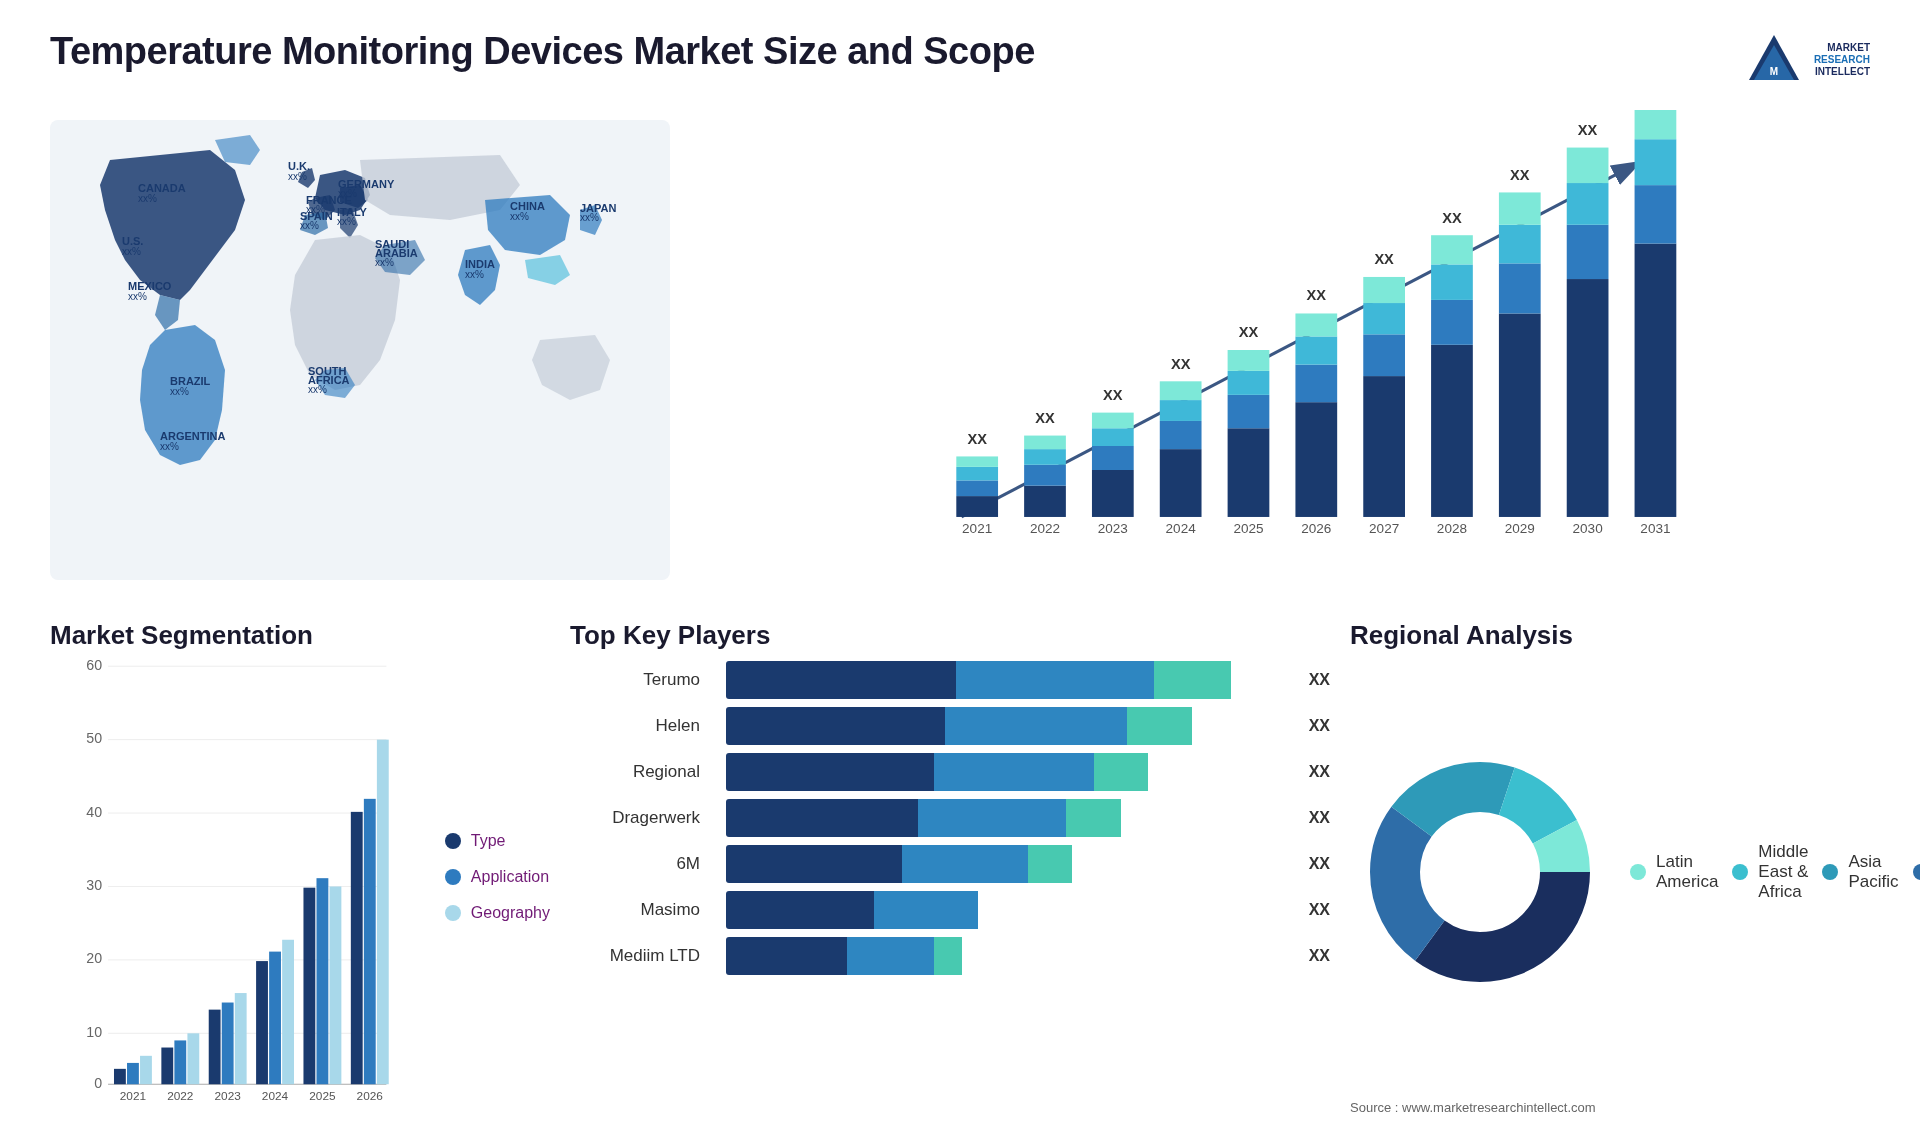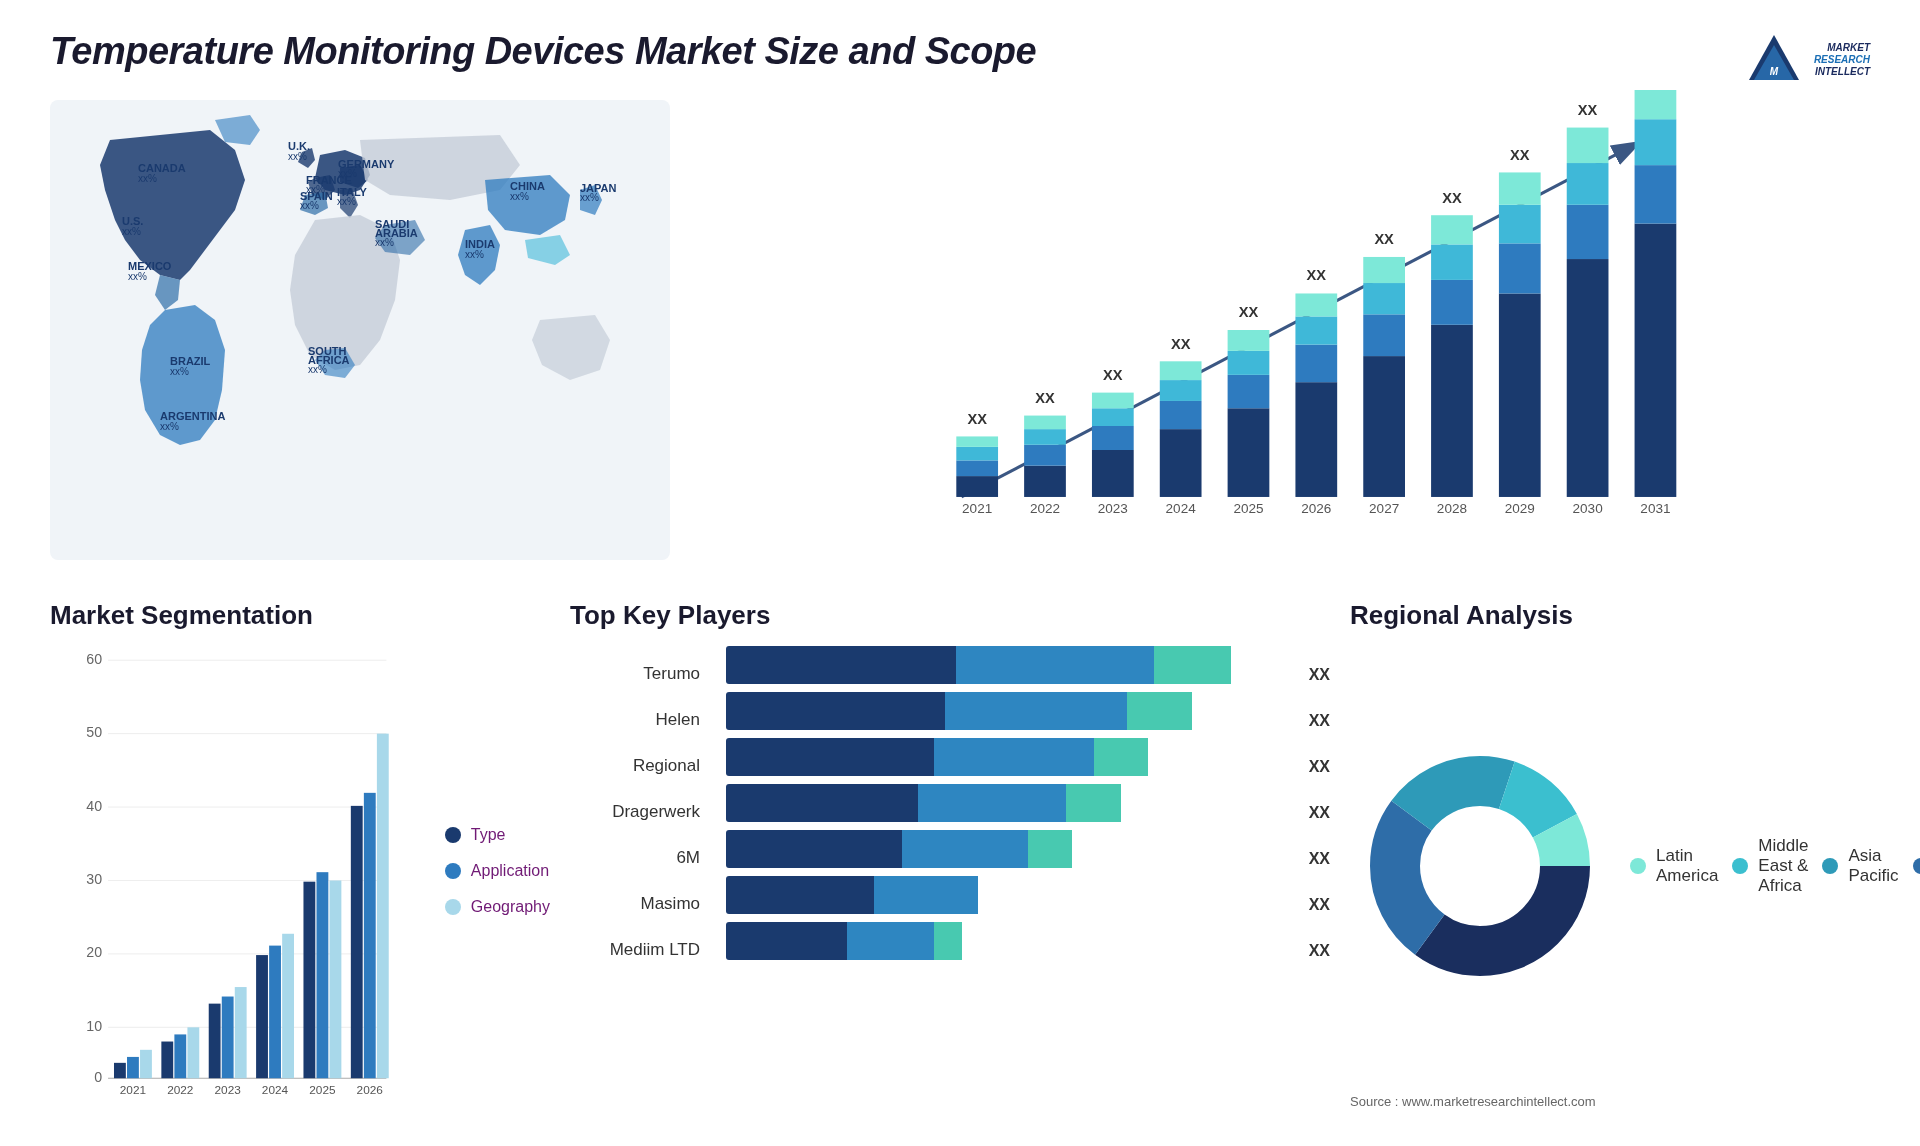--- a/index.html
+++ b/index.html
@@ -17,21 +17,21 @@
       height: 1146px;
       padding: 30px 50px;
       position: relative;
     }
 
     
     .header {
       display: flex;
       justify-content: space-between;
       align-items: flex-start;
-      font-style: italic;
+      margin-bottom: 20px;
     }
     .page-title {
       font-size: 38px;
       font-weight: 700;
       color: #1a1a2e;
       letter-spacing: -0.5px;
     }
     .logo-container {
       display: flex;
       align-items: center;
@@ -83,21 +83,21 @@
     }
     .regional-section {
       width: 520px;
       flex-shrink: 0;
     }
 
     .section-title {
       font-size: 26px;
       font-weight: 700;
       color: #1a1a2e;
-      margin-bottom: 15px;
+      margin-bottom: 1px;
     }
 
     
     .seg-chart-container {
       display: flex;
       gap: 20px;
       height: calc(100% - 50px);
     }
     .seg-svg-wrapper {
       flex: 1;
@@ -125,21 +125,21 @@
 
     
     .players-list {
       display: flex;
       flex-direction: column;
       gap: 8px;
       margin-top: 10px;
     }
     .player-row {
       display: flex;
-      align-items: flex-end;
+      align-items: center;
       gap: 26px;
     }
     .player-name {
       width: 130px;
       font-size: 17px;
       color: #333;
       text-align: right;
       flex-shrink: 0;
     }
     .player-bar-container {

